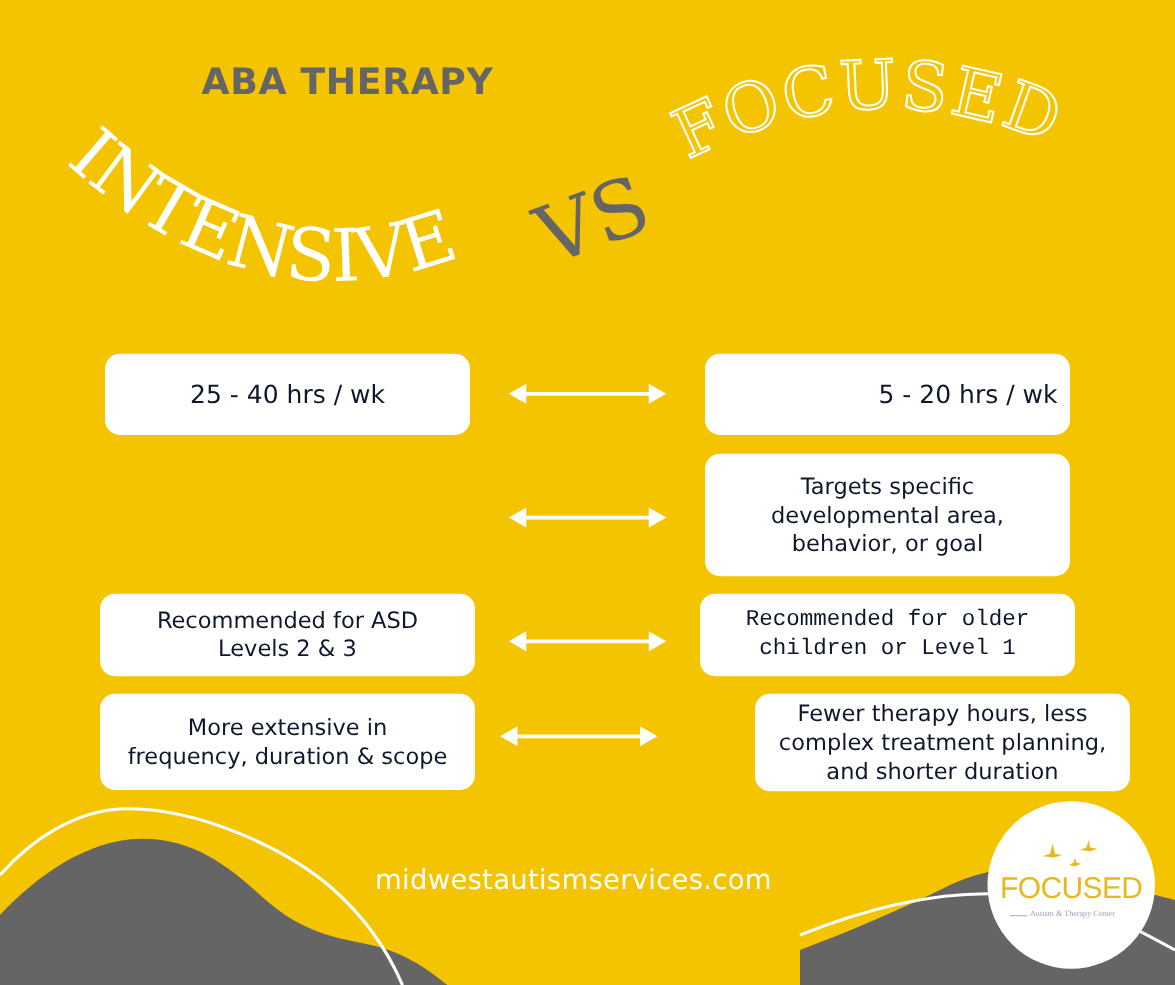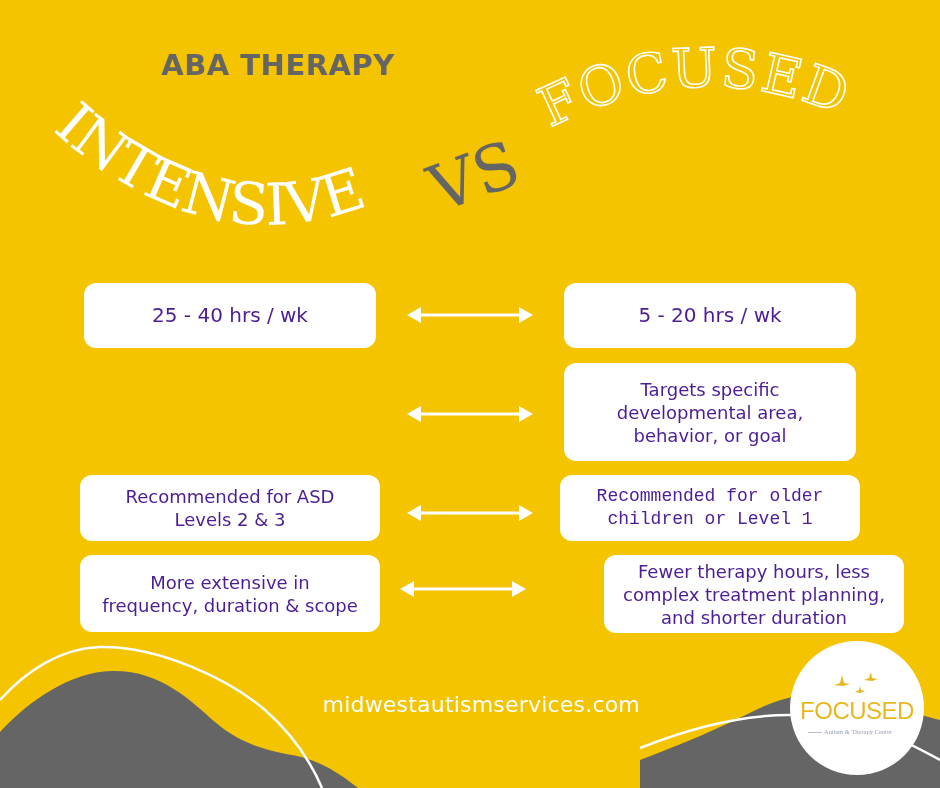--- a/index.html
+++ b/index.html
@@ -13,29 +13,29 @@
     .subtitle {
       position: absolute; left: 118px; top: 52px; width: 320px;
       text-align: center; color: #656565; font-weight: bold;
       font-size: 29px; line-height: 26px; letter-spacing: 0.5px;
       font-family: "DejaVu Sans", sans-serif;
     }
     .titles { position: absolute; left: 0; top: 0; }
     .box {
       position: absolute; background: #ffffff; border-radius: 12px;
       display: flex; align-items: center; justify-content: center;
-      text-align: center; color: #4c1d95;
+      text-align: center; color: #0f172a;
       font-family: "DejaVu Sans", sans-serif; font-size: 18px; line-height: 23px;
       box-sizing: border-box; padding: 0 10px;
     }
     .box span { white-space: pre-line; }
     .arrow { position: absolute; }
     .url {
       position: absolute; left: 300px; top: 692px; width: 340px;
-      text-align: right; color: #ffffff; font-size: 22px;
+      text-align: left; color: #ffffff; font-size: 22px;
       font-family: "DejaVu Sans", sans-serif; letter-spacing: 0.2px;
     }
     .logo {
       position: absolute; left: 790px; top: 641px; width: 134px; height: 134px;
       border-radius: 50%; background: #ffffff;
     }
     .logo-name {
       position: absolute; left: 0; top: 56px; width: 134px; text-align: center;
       color: #E8B820; font-size: 24px; letter-spacing: -0.5px;
       font-family: "Liberation Sans", sans-serif;
@@ -86,21 +86,21 @@
   </svg>
 
   <div class="box" style="left:84px; top:283px; width:292px; height:65px;">
     <span style="font-size:20px;">25 - 40 hrs / wk</span>
   </div>
   <svg class="arrow" style="left:407px; top:305px;" width="126" height="20">
     <line x1="10" y1="10" x2="116" y2="10" stroke="#fff" stroke-width="3"></line>
     <polygon points="0,10 14,2 14,18" fill="#fff"></polygon>
     <polygon points="126,10 112,2 112,18" fill="#fff"></polygon>
   </svg>
-  <div class="box" style="left:564px; top:283px; width:292px; height:65px;">
+  <div class="box" style="left:564px; top:283px; width:292px; height:65px;justify-content:flex-end;">
     <span style="font-size:20px;">5 - 20 hrs / wk</span>
   </div>
 
   <svg class="arrow" style="left:407px; top:404px;" width="126" height="20">
     <line x1="10" y1="10" x2="116" y2="10" stroke="#fff" stroke-width="3"></line>
     <polygon points="0,10 14,2 14,18" fill="#fff"></polygon>
     <polygon points="126,10 112,2 112,18" fill="#fff"></polygon>
   </svg>
   <div class="box" style="left:564px; top:363px; width:292px; height:98px;">
     <span>Targets specific

